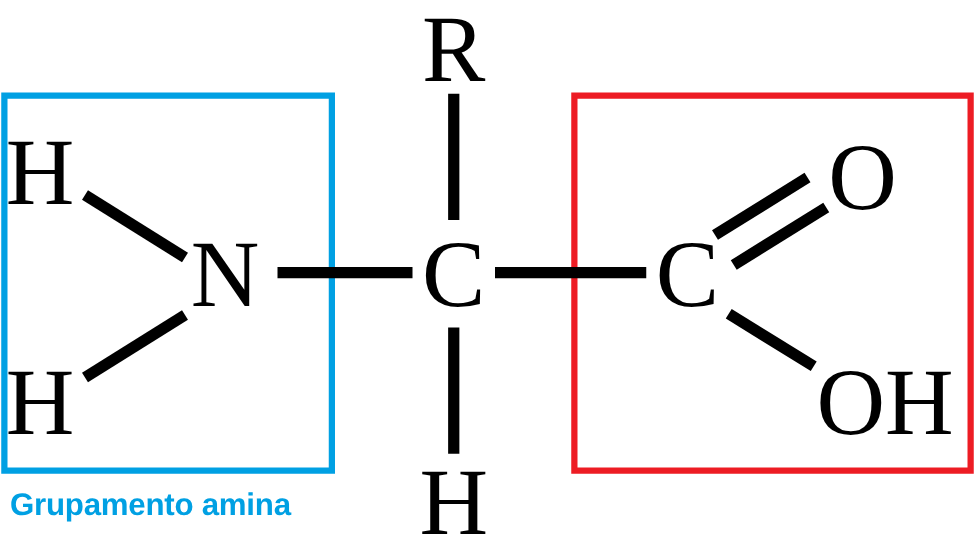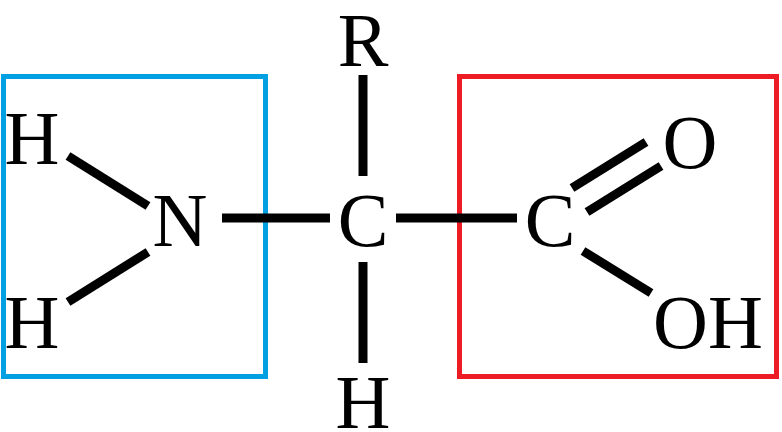--- a/index.html
+++ b/index.html
@@ -124,14 +124,15 @@
   <div class="atom" id="atom-h-top">H</div>
   <div class="atom" id="atom-h-bottom">H</div>
   <div class="atom" id="atom-n">N</div>
   <div class="atom" id="atom-r">R</div>
   <div class="atom" id="atom-c-alpha">C</div>
   <div class="atom" id="atom-h-alpha">H</div>
   <div class="atom" id="atom-c-acid">C</div>
   <div class="atom" id="atom-o">O</div>
   <div class="atom" id="atom-oh">OH</div>
 
+  <div class="caption" id="amine-caption">Grupamento amina</div>
 
 </div>
 
 </body></html>

